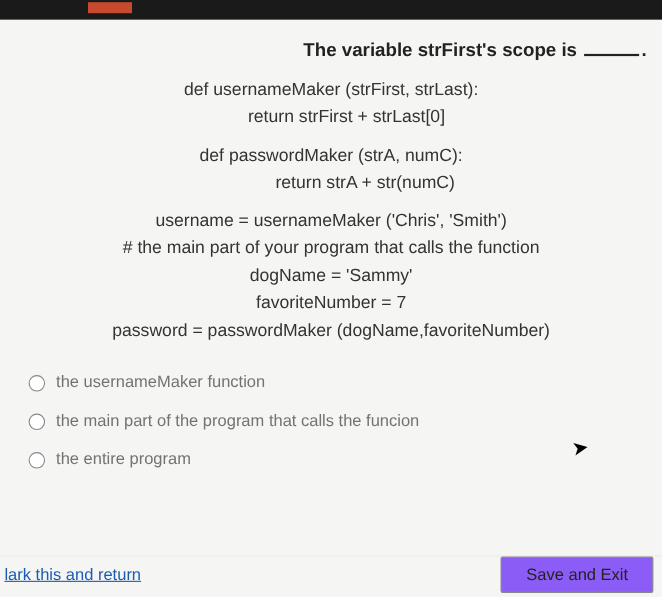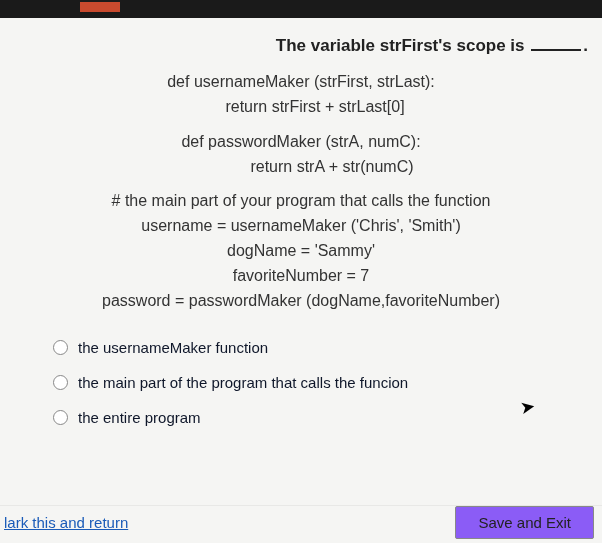--- a/index.html
+++ b/index.html
@@ -56,27 +56,26 @@
   }
   .code-line { white-space: pre; }
   .indent1 { padding-left: 28px; }
   .indent2 { padding-left: 62px; }
   .answers {
     margin-top: 26px;
     padding-left: 12px;
   }
   .answer-row {
     display: flex;
-    align-items: center;
+    align-items: flex-end;
     gap: 10px;
     margin-bottom: 18px;
     font-size: 15px;
-    color: #0f172a;
+    color: #737373;
     cursor: pointer;
-    margin-left: 27px;
   }
   .radio {
     width: 15px;
     height: 15px;
     border: 1.5px solid #888;
     border-radius: 50%;
     background: #fff;
     flex-shrink: 0;
   }
   .footer {
@@ -141,22 +140,22 @@
     <div class="code-line">def usernameMaker (strFirst, strLast):</div>
     <div class="code-line indent1">return strFirst + strLast[0]</div>
   </div>
 
   <div class="code-block">
     <div class="code-line">def passwordMaker (strA, numC):</div>
     <div class="code-line indent2">return strA + str(numC)</div>
   </div>
 
   <div class="code-block">
+    <div class="code-line">username = usernameMaker ('Chris', 'Smith')</div>
     <div class="code-line"># the main part of your program that calls the function</div>
-    <div class="code-line">username = usernameMaker ('Chris', 'Smith')</div>
     <div class="code-line">dogName = 'Sammy'</div>
     <div class="code-line">favoriteNumber = 7</div>
     <div class="code-line">password = passwordMaker (dogName,favoriteNumber)</div>
   </div>
 
   <div class="answers">
     <div class="answer-row">
       <span class="radio"></span>
       <span>the usernameMaker function</span>
     </div>

